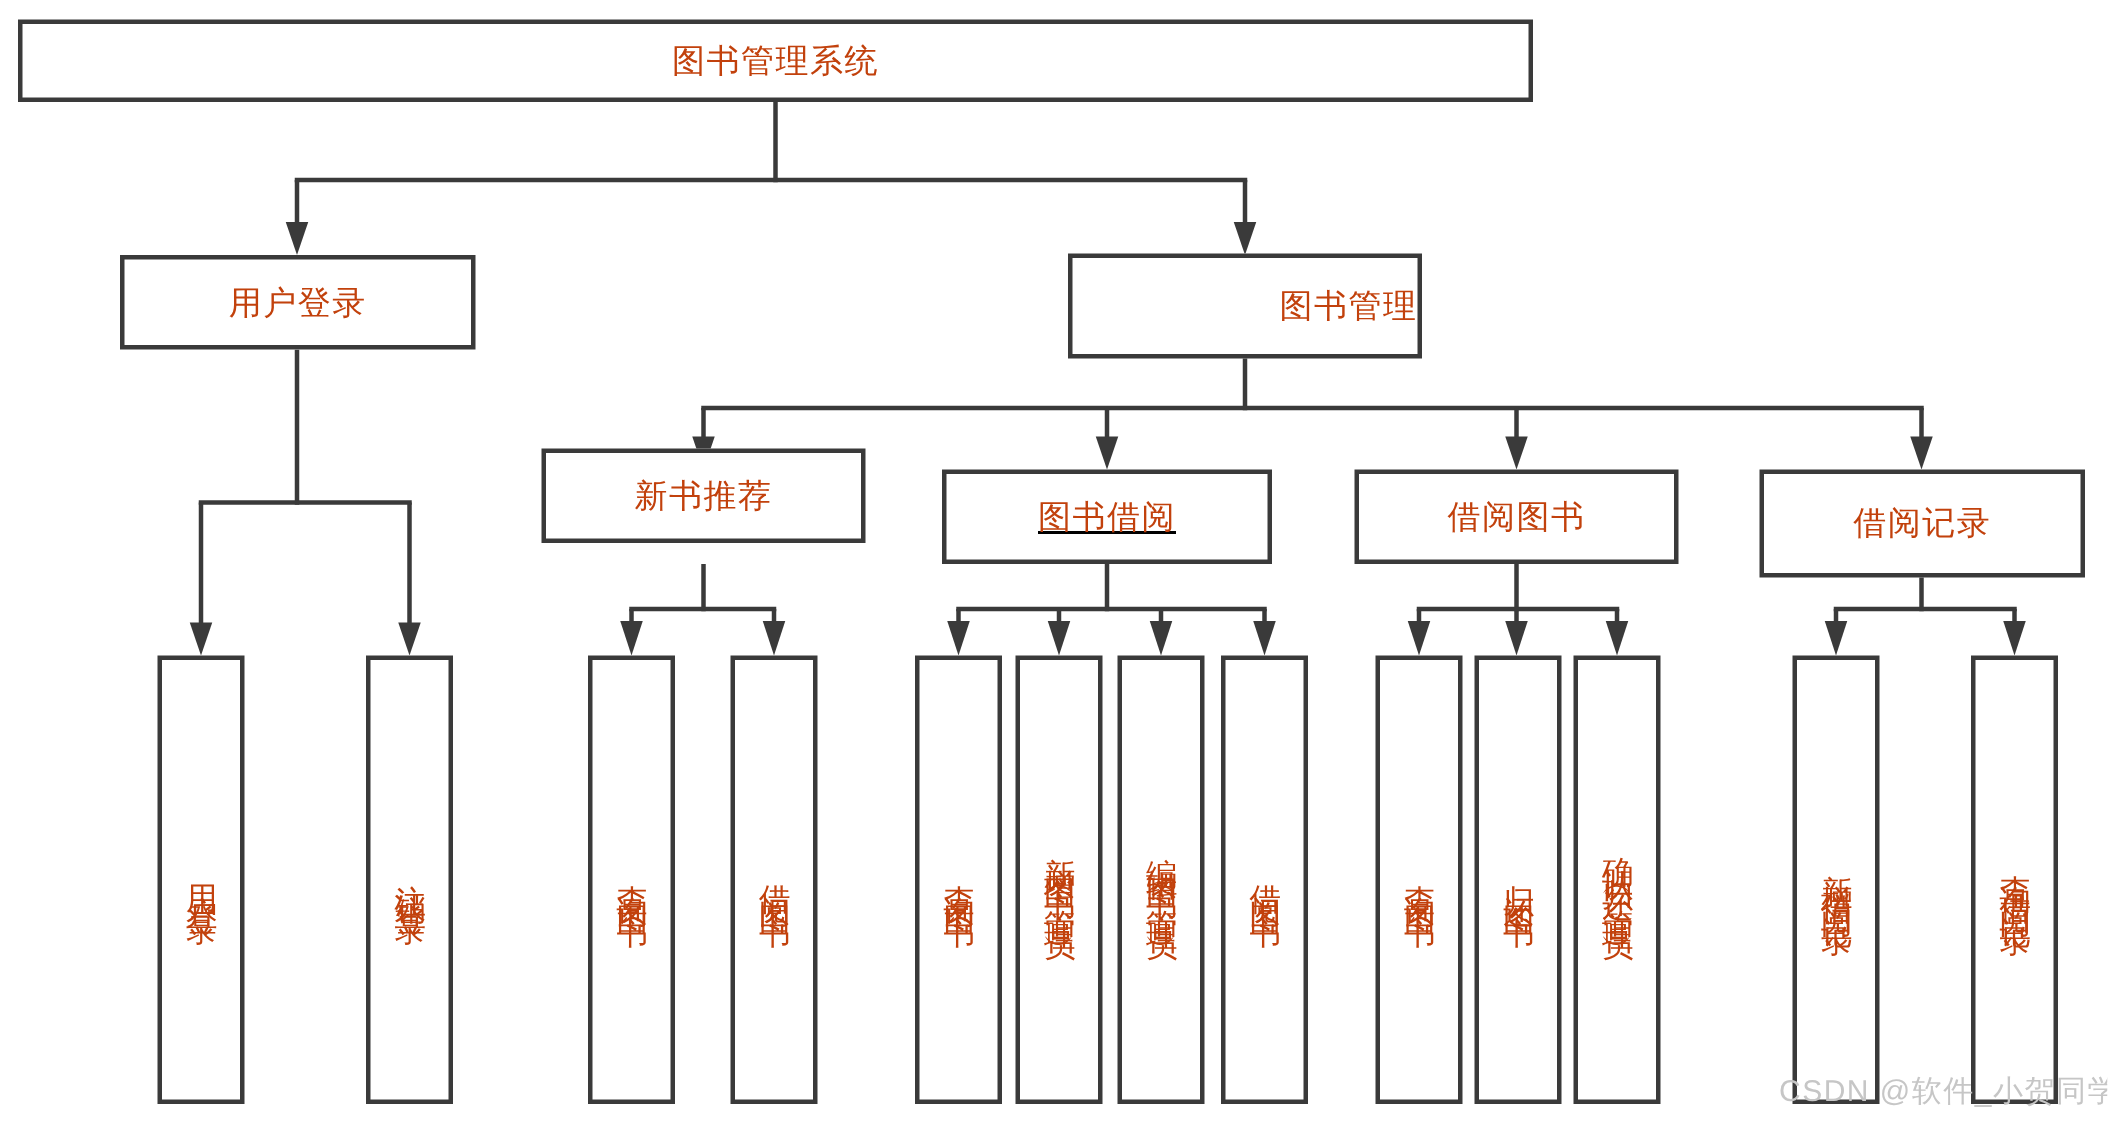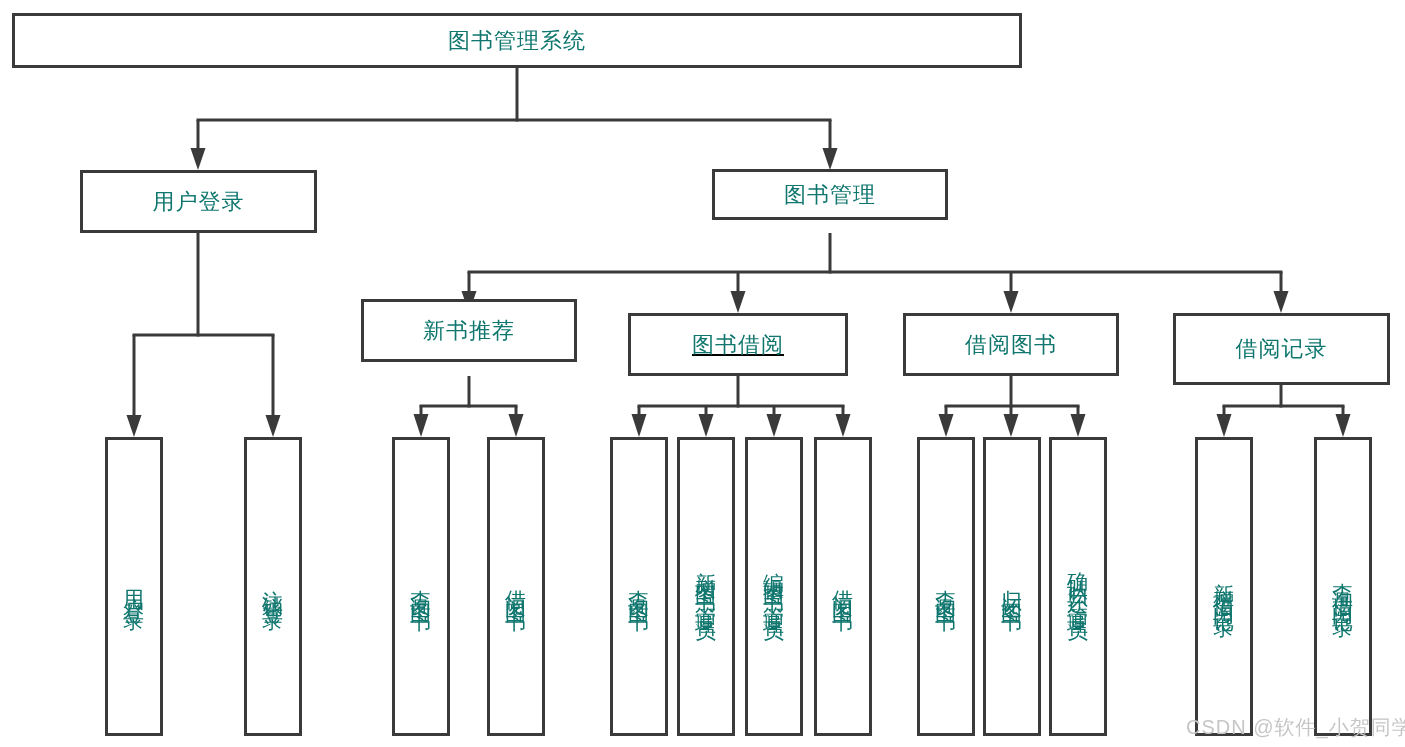--- a/index.html
+++ b/index.html
@@ -31,21 +31,21 @@
     box-sizing: border-box;
     border: 3px solid #3a3a3a;
     background: #ffffff;
     display: flex;
     align-items: center;
     justify-content: center;
     z-index: 2;
   }
   .node .lbl {
     font-size: 22px;
-    color: #0f766e;
+    color: #c2410c;
     letter-spacing: 1px;
     white-space: nowrap;
   }
   .node.v .lbl {
     writing-mode: vertical-rl;
     text-orientation: mixed;
     font-size: 21px;
     line-height: 1;
     letter-spacing: 7px;
   }
@@ -127,21 +127,21 @@
     <polygon points="1335.5,414 1350.5,414 1343,437"></polygon>
   </svg>
 
   <div class="node h" style="left:12px; top:13px; width:1010px; height:55px;">
     <span class="lbl">图书管理系统</span>
   </div>
 
   <div class="node h" style="left:80px; top:170px; width:237px; height:63px;">
     <span class="lbl">用户登录</span>
   </div>
-  <div class="node h" style="left:712px; top:169px; width:236px; height:51px;">
+  <div class="node h" style="left:712px; top:169px; width:236px; height:70px;justify-content:flex-end;">
     <span class="lbl">图书管理</span>
   </div>
 
   <div class="node h" style="left:361px; top:299px; width:216px; height:63px;">
     <span class="lbl">新书推荐</span>
   </div>
   <div class="node h" style="left:628px; top:313px; width:220px; height:63px;text-decoration:underline;">
     <span class="lbl">图书借阅</span>
   </div>
   <div class="node h" style="left:903px; top:313px; width:216px; height:63px;">

